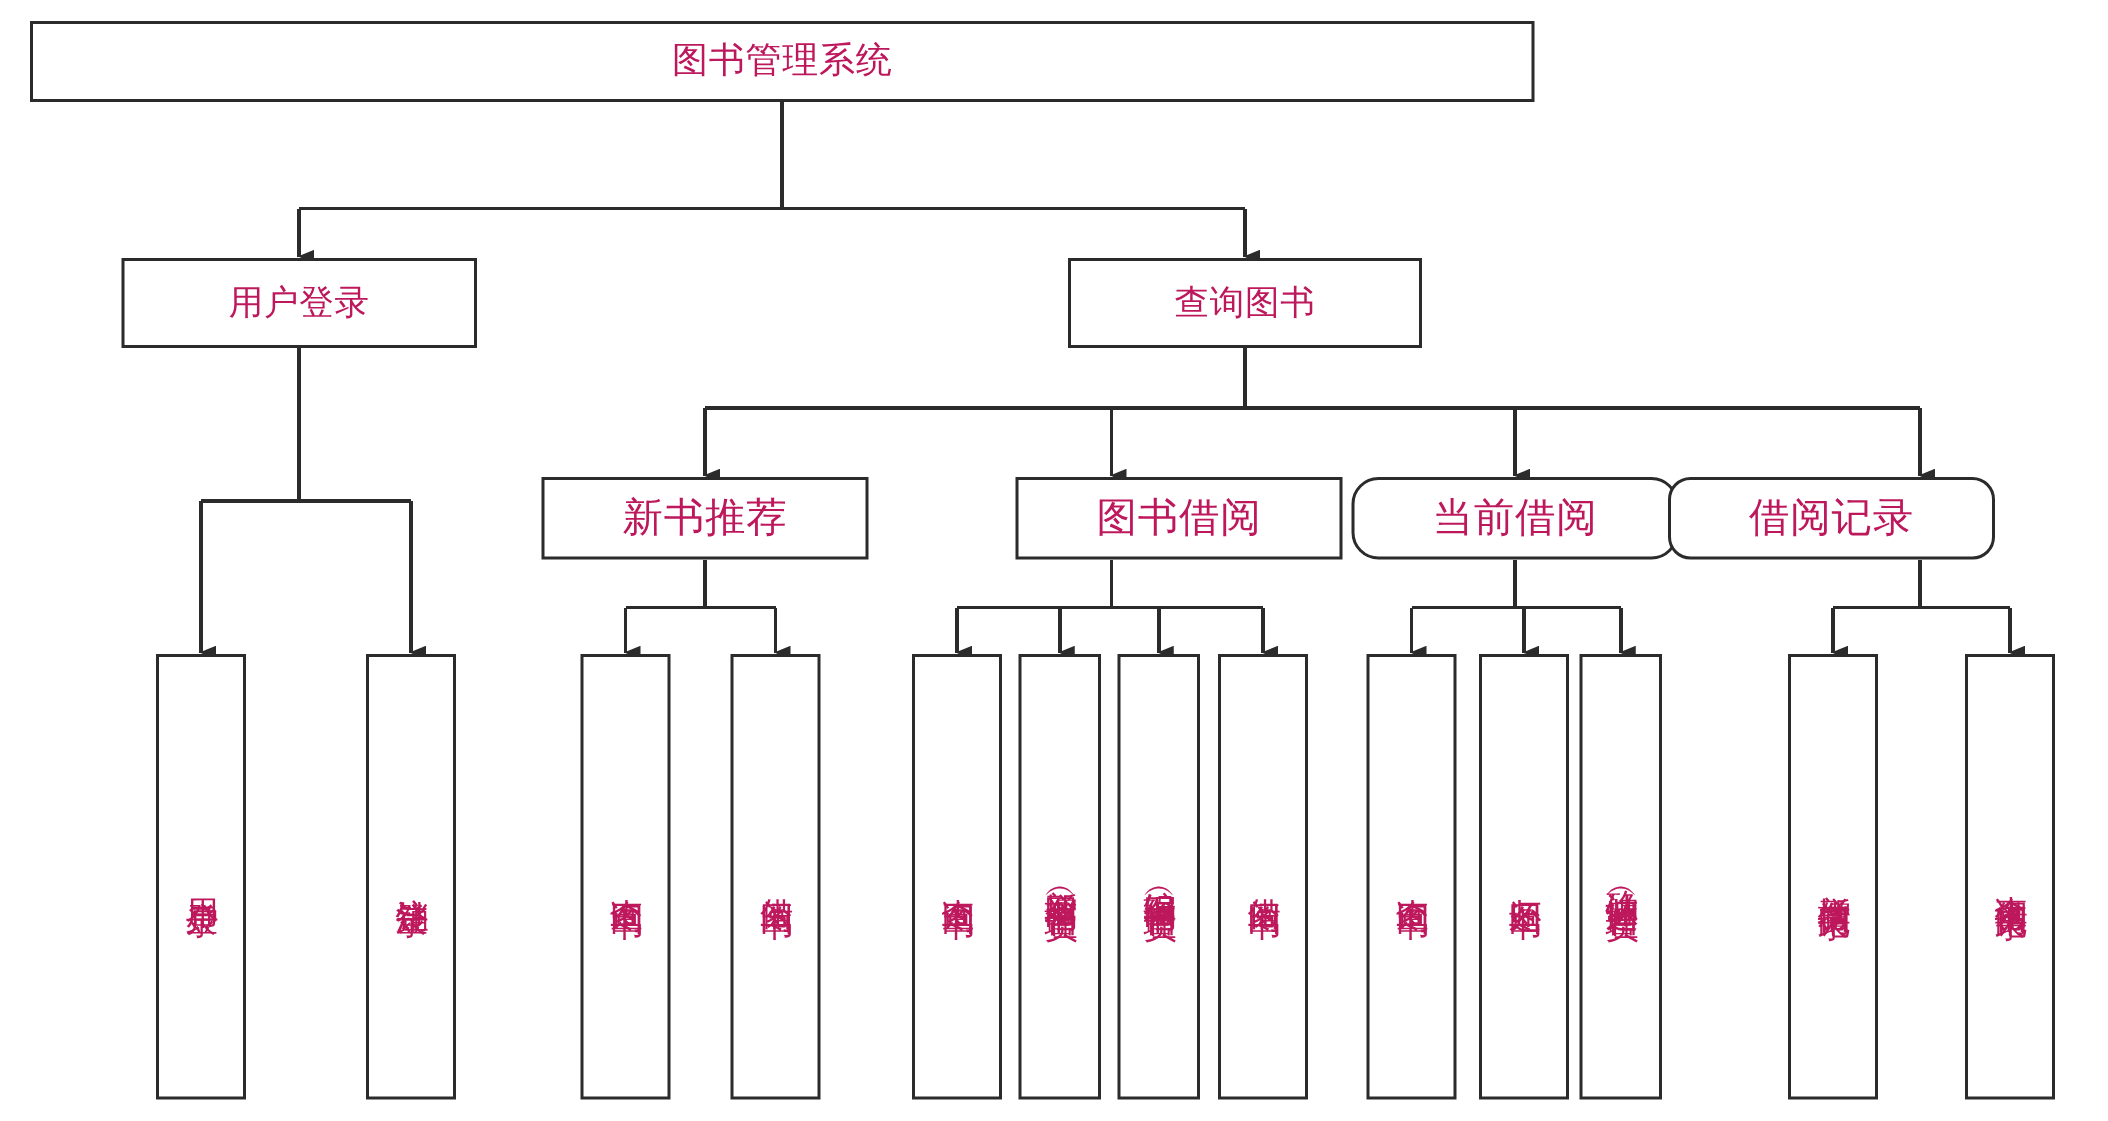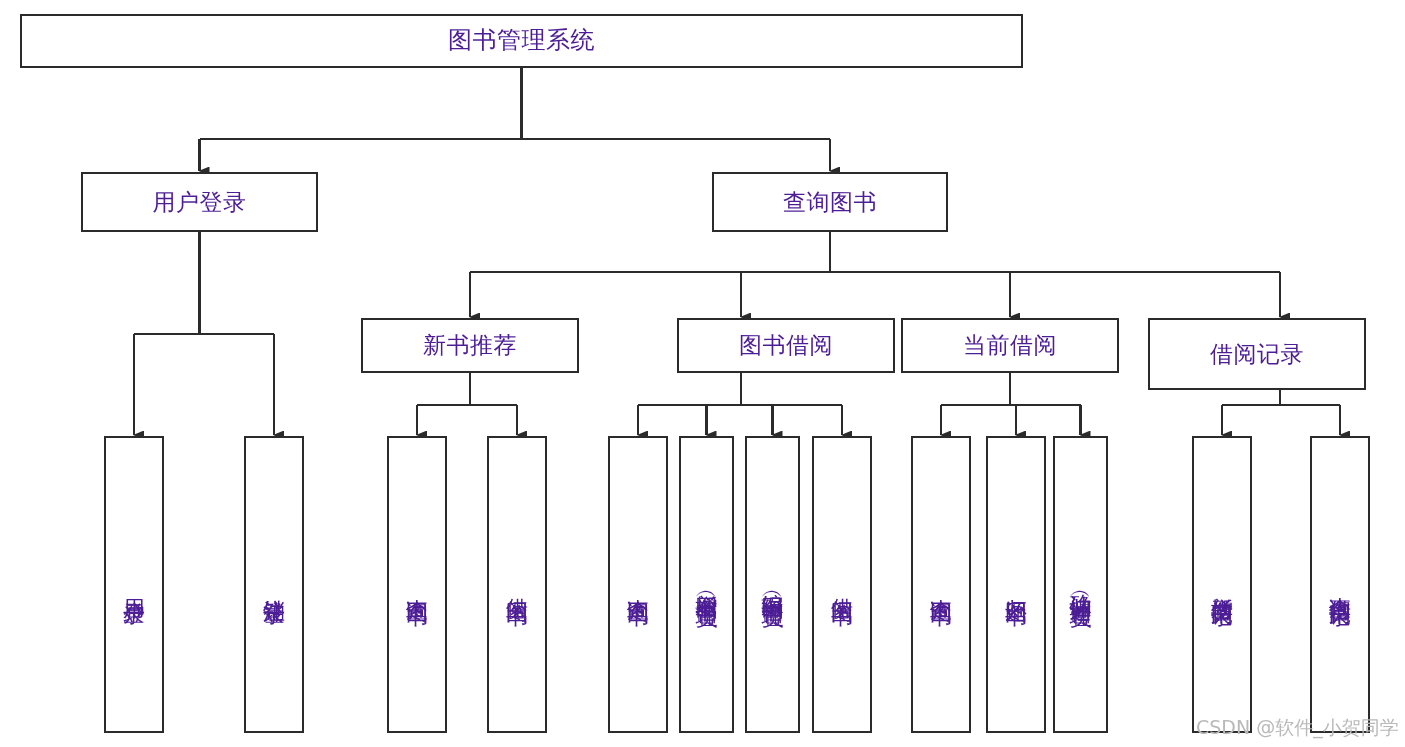--- a/index.html
+++ b/index.html
@@ -34,39 +34,39 @@
     box-sizing: border-box;
     background: #ffffff;
     border: 2.5px solid #2b2b2b;
     display: flex;
     align-items: center;
     justify-content: center;
     overflow: hidden;
   }
   .node-label {
     font-family: "DejaVu Sans", "Liberation Sans", sans-serif;
-    color: #4c1d95;
+    color: #be185d;
     line-height: 1.08;
     letter-spacing: 0.5px;
     text-align: left;
     white-space: nowrap;
   }
   .node-box.horizontal .node-label {
     writing-mode: horizontal-tb;
     font-size: 23px;
   }
   .node-box.vertical .node-label {
     writing-mode: vertical-rl;
     text-orientation: upright;
     font-size: 22px;
     letter-spacing: 2px;
   }
   .node-box.level-0 .node-label { font-size: 24px; }
   .node-box.level-1 .node-label { font-size: 23px; }
-  .node-box.level-2 .node-label { font-size: 23px; }
+  .node-box.level-2 .node-label { font-size: 27px; }
   .watermark {
     position: absolute;
     font-family: "DejaVu Sans", "Liberation Sans", sans-serif;
     font-size: 19px;
     color: #b9b9b9;
     white-space: nowrap;
     pointer-events: none;
     user-select: none;
   }
 </style>
@@ -127,24 +127,24 @@
       </div>
       <div class="node-box horizontal level-1" style="left: 712px; top: 172px; width: 236px; height: 60px;">
         <span class="node-label">查询图书</span>
       </div>
       <div class="node-box horizontal level-2" style="left: 361px; top: 318px; width: 218px; height: 55px;">
         <span class="node-label">新书推荐</span>
       </div>
       <div class="node-box horizontal level-2" style="left: 632px; top: 318px; width: 218px; height: 55px; margin-left: 45px;">
         <span class="node-label">图书借阅</span>
       </div>
-      <div class="node-box horizontal level-2" style="left: 901px; top: 318px; width: 218px; height: 55px;">
+      <div class="node-box horizontal level-2" style="left: 901px; top: 318px; width: 218px; height: 55px; border-radius: 18px;">
         <span class="node-label">当前借阅</span>
       </div>
-      <div class="node-box horizontal level-2" style="left: 1148px; top: 318px; width: 218px; height: 72px;">
+      <div class="node-box horizontal level-2" style="left: 1112px; top: 318px; width: 218px; height: 55px; border-radius: 15px;">
         <span class="node-label">借阅记录</span>
       </div>
       <div class="node-box vertical level-3" style="left: 104px; top: 436px; width: 60px; height: 297px;">
         <span class="node-label">用户登录</span>
       </div>
       <div class="node-box vertical level-3" style="left: 244px; top: 436px; width: 60px; height: 297px;">
         <span class="node-label">注销登录</span>
       </div>
       <div class="node-box vertical level-3" style="left: 387px; top: 436px; width: 60px; height: 297px;">
         <span class="node-label">查询图书</span>
@@ -174,15 +174,14 @@
         <span class="node-label">确认归还（管理员）</span>
       </div>
       <div class="node-box vertical level-3" style="left: 1192px; top: 436px; width: 60px; height: 297px;">
         <span class="node-label">新增借阅记录</span>
       </div>
       <div class="node-box vertical level-3" style="left: 1310px; top: 436px; width: 60px; height: 297px;">
         <span class="node-label">查询借阅记录</span>
       </div>
     </div>
 
-  <div class="watermark" style="left: 1196px; top: 715px;">CSDN @软件_小贺同学</div>
 
 </div>
 
 </body></html>

